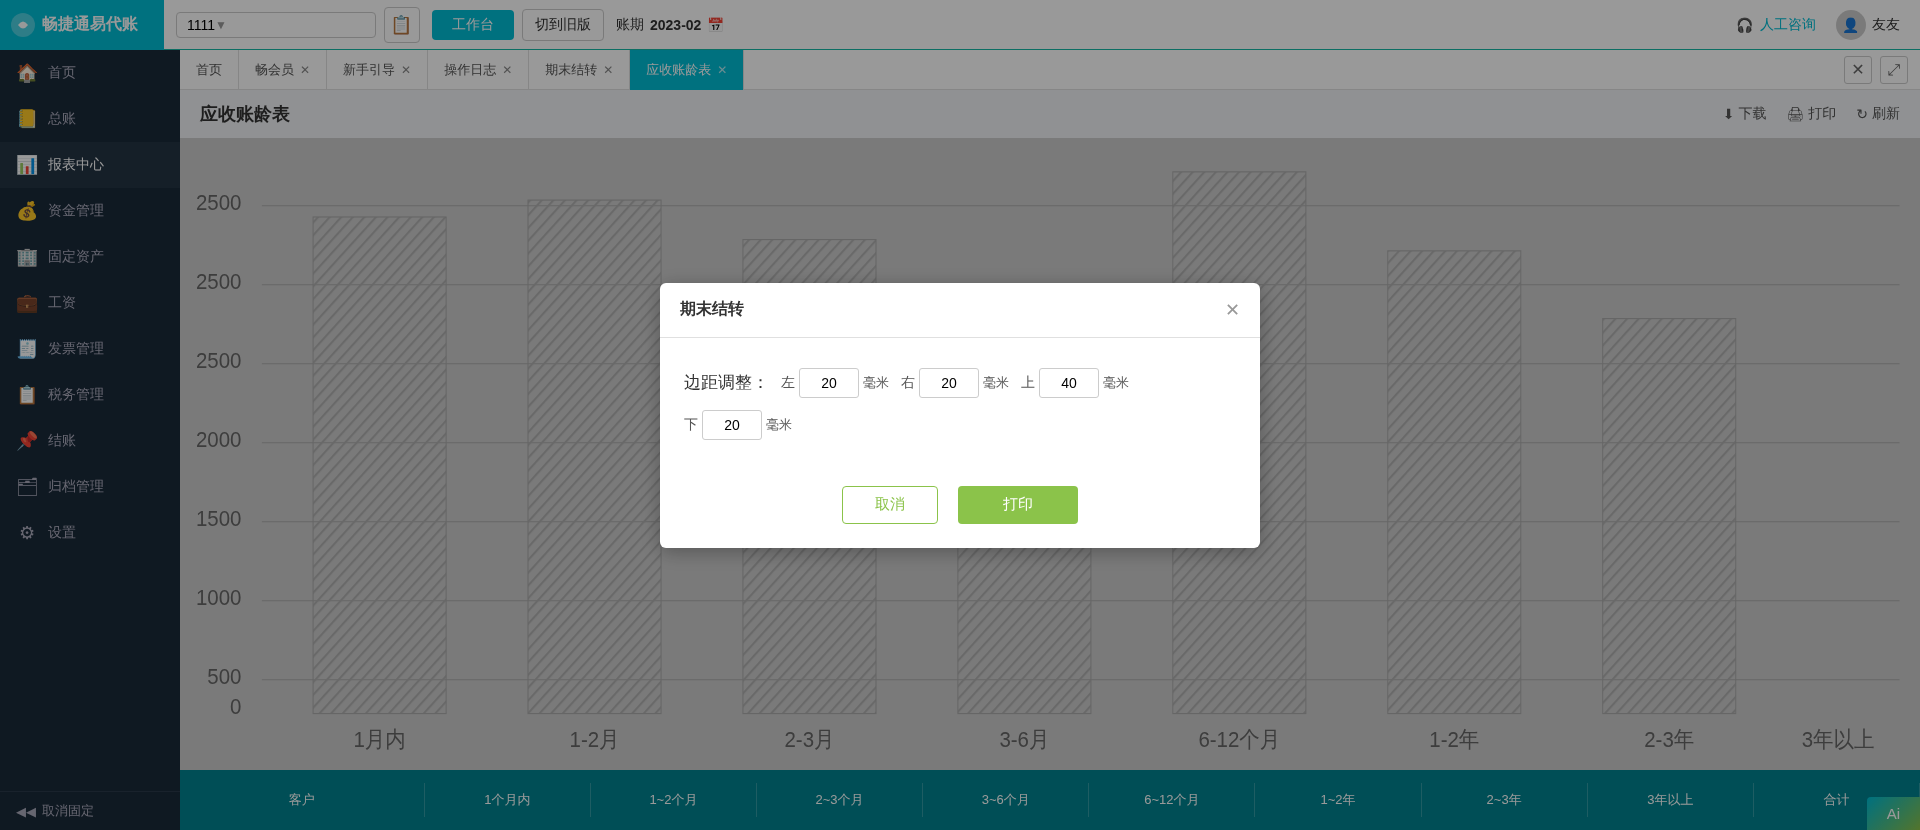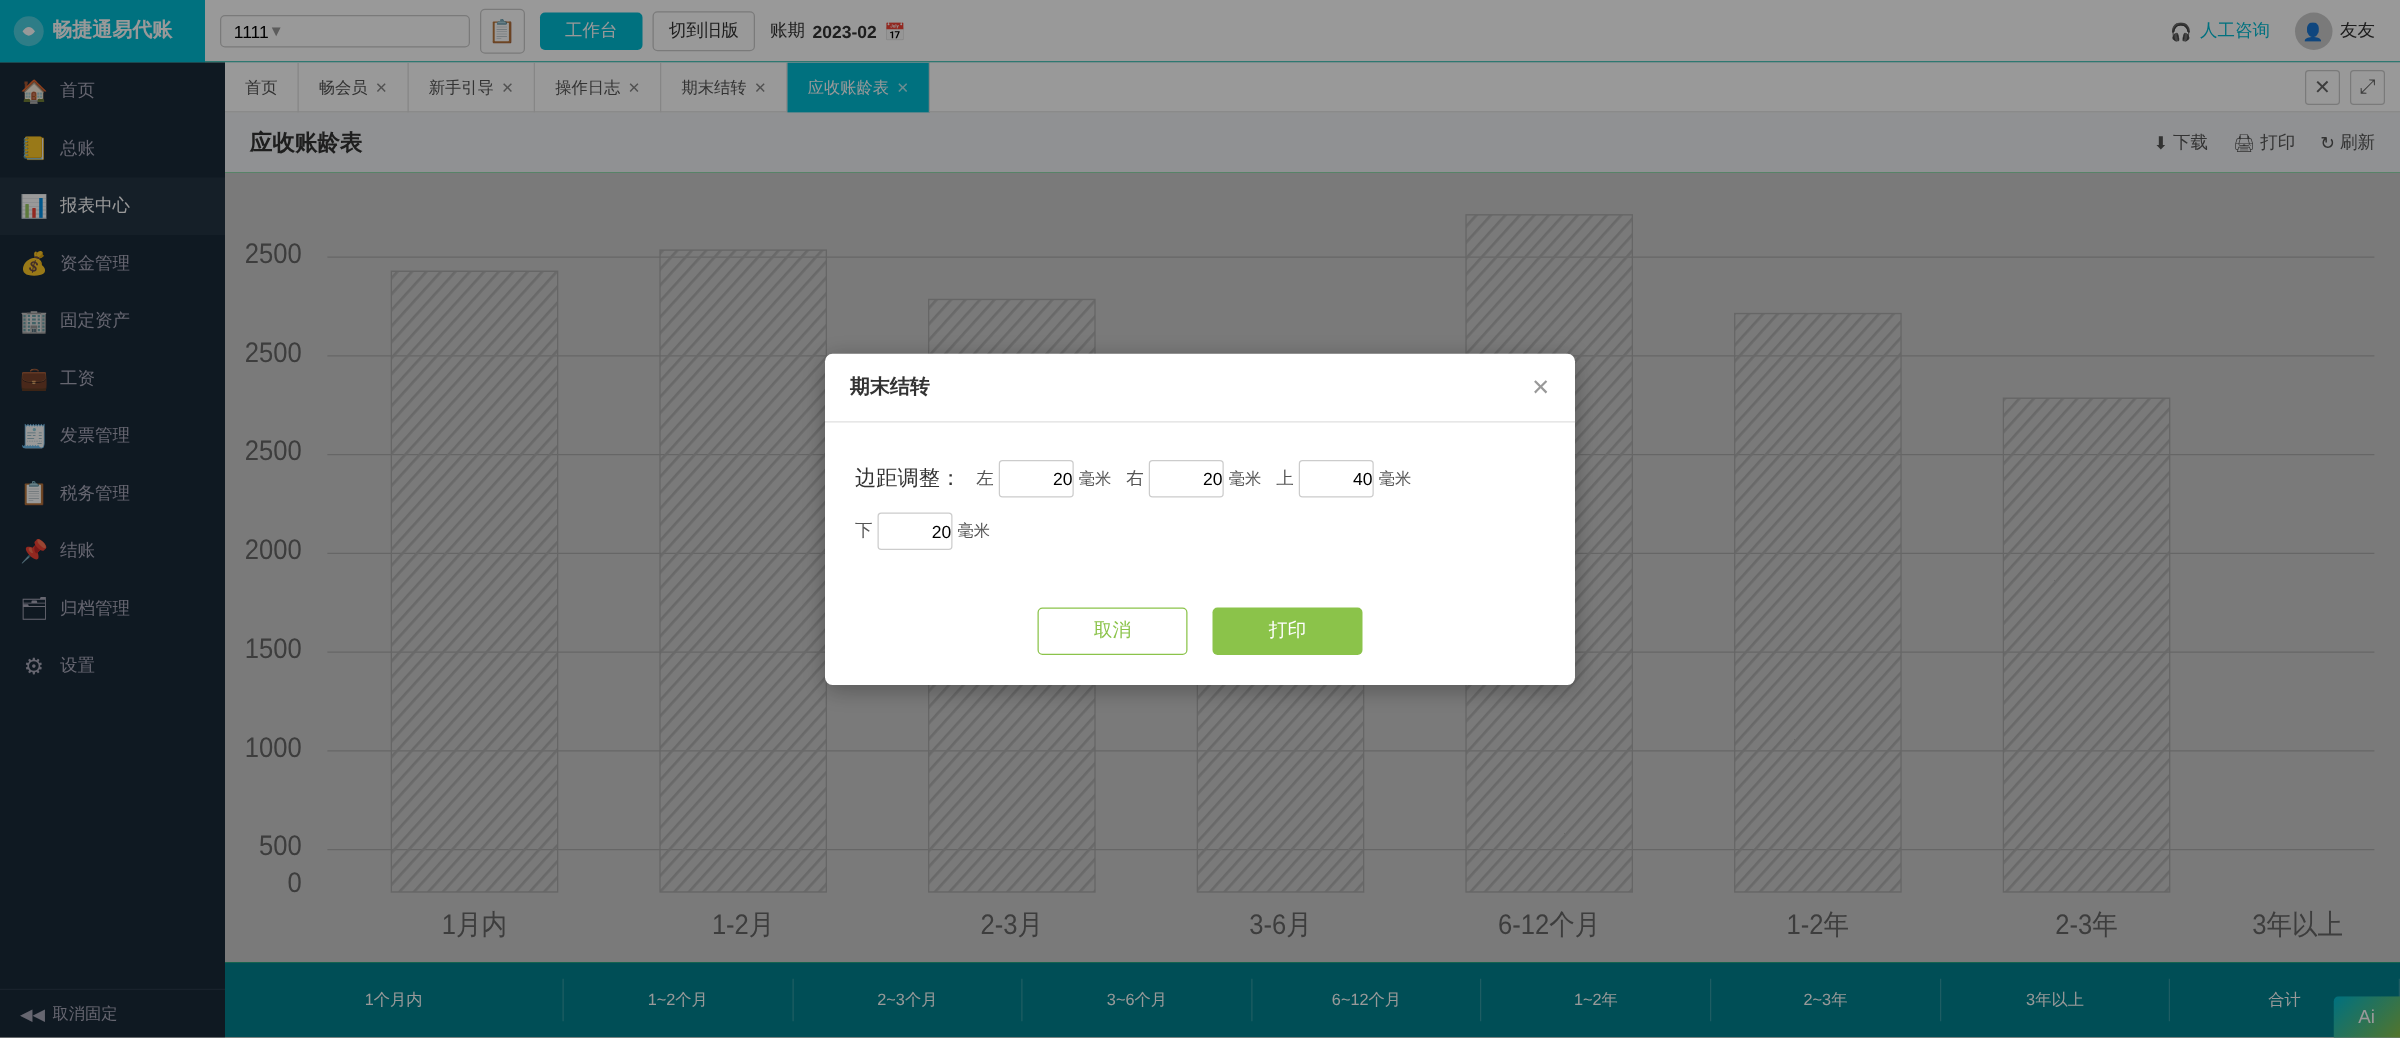--- a/index.html
+++ b/index.html
@@ -269,33 +269,33 @@
       flex-wrap: wrap;
     }
     .margin-label { font-size: 17px; color: #333; }
     .margin-group { display: flex; align-items: center; gap: 4px; }
     .margin-prefix { font-size: 14px; color: #555; }
     .margin-input {
       width: 60px;
       height: 30px;
       border: 1px solid #ccc;
       border-radius: 3px;
-      text-align: right;
+      text-align: center;
       font-size: 14px;
       outline: none;
     }
     .margin-unit { font-size: 13px; color: #555; }
     .modal-footer {
       display: flex;
       justify-content: center;
       gap: 20px;
       padding: 16px 24px 24px;
     }
     .cancel-btn {
-      width: 120px; height: 38px;
+      width: 96px; height: 38px;
       border: 1px solid #8bc34a;
       background: #fff;
       color: #8bc34a;
       border-radius: 4px;
       font-size: 15px;
       cursor: pointer;
     }
     .print-btn {
       width: 120px; height: 38px;
       border: none;
@@ -523,20 +523,21 @@
           <text x="405" y="540" text-anchor="middle" font-size="20" fill="#666">1-2月</text>
           <text x="615" y="540" text-anchor="middle" font-size="20" fill="#666">2-3月</text>
           <text x="825" y="540" text-anchor="middle" font-size="20" fill="#666">3-6月</text>
           <text x="1035" y="540" text-anchor="middle" font-size="20" fill="#666">6-12个月</text>
           <text x="1245" y="540" text-anchor="middle" font-size="20" fill="#666">1-2年</text>
           <text x="1455" y="540" text-anchor="middle" font-size="20" fill="#666">2-3年</text>
           <text x="1620" y="540" text-anchor="middle" font-size="20" fill="#666">3年以上</text>
         </svg>
 
         <div class="table-header">
+          <div class="table-header-cell">客户</div>
           <div class="table-header-cell">1个月内</div>
           <div class="table-header-cell">1~2个月</div>
           <div class="table-header-cell">2~3个月</div>
           <div class="table-header-cell">3~6个月</div>
           <div class="table-header-cell">6~12个月</div>
           <div class="table-header-cell">1~2年</div>
           <div class="table-header-cell">2~3年</div>
           <div class="table-header-cell">3年以上</div>
           <div class="table-header-cell">合计</div>
         </div>

